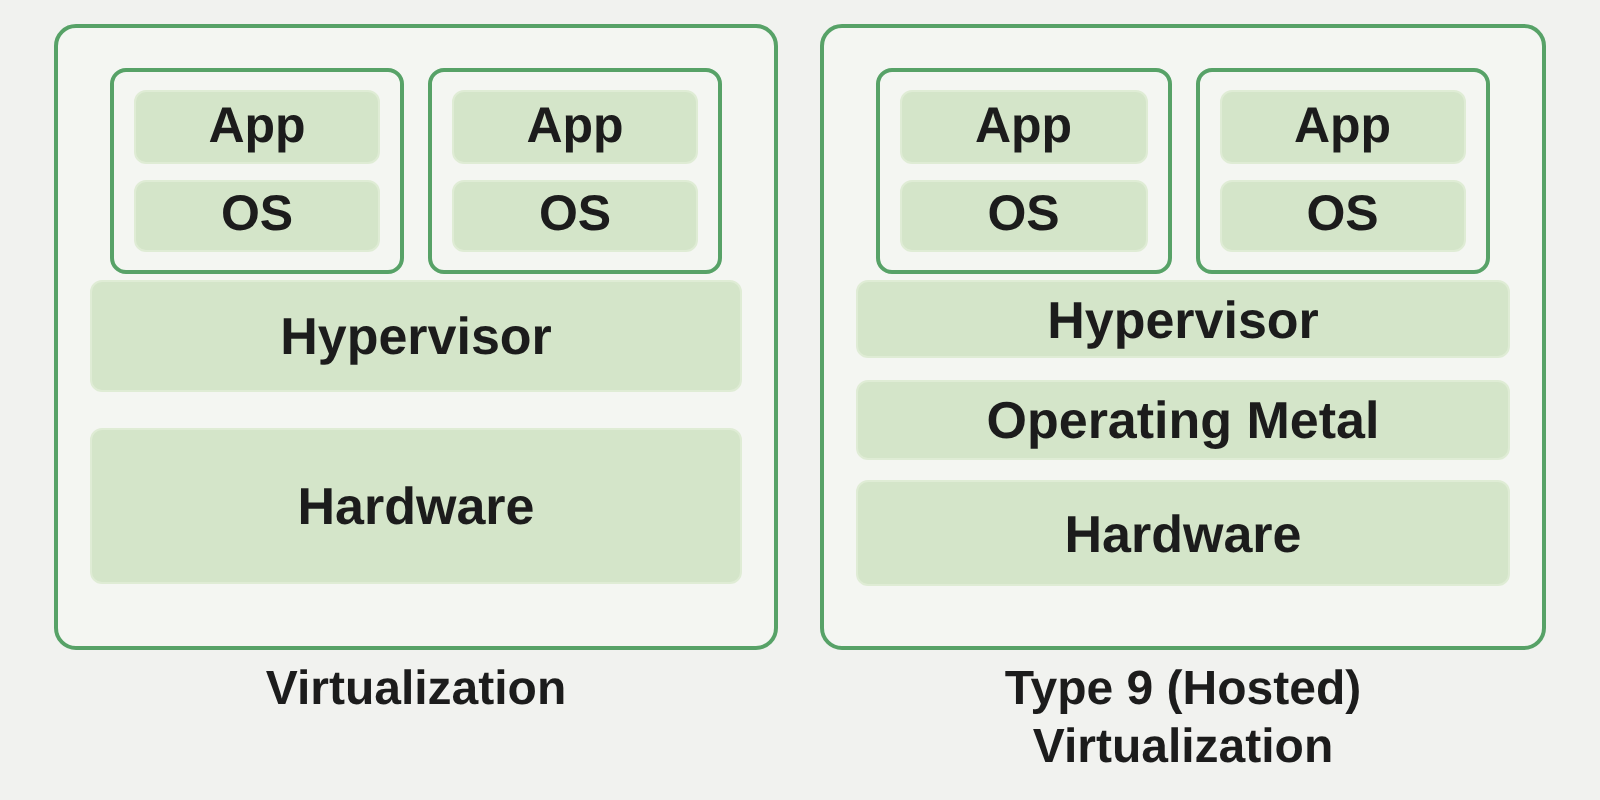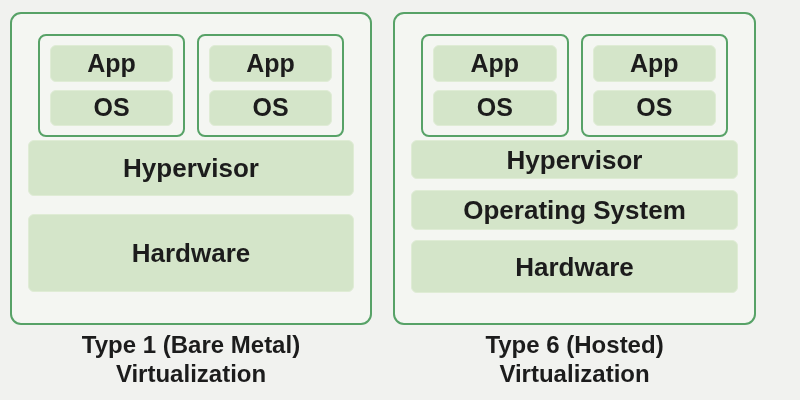--- a/index.html
+++ b/index.html
@@ -12,21 +12,21 @@
   }
   *{box-sizing:border-box;margin:0;padding:0;}
   html,body{width:800px;height:400px;overflow:hidden;}
   body{
     background:var(--page-bg);
     font-family:"Liberation Sans","DejaVu Sans",sans-serif;
     color:var(--text);
   }
   .canvas{
     position:relative;width:800px;height:400px;
-    display:flex;gap:21px;padding:12px 0 0 10px;
+    display:flex;gap:21px;padding:12px 0 0 27px;
   }
   .figure{width:362px;display:flex;flex-direction:column;}
   .figure.right{width:363px;}
   .outer-box{
     width:100%;height:313px;
     background:var(--box-bg);
     border:2px solid var(--border-green);
     border-radius:11px;
     padding:20px 16px 0 16px;
   }
@@ -78,40 +78,39 @@
         </div>
         <div class="vm-box">
           <div class="layer">App</div>
           <div class="layer">OS</div>
         </div>
       </div>
       <div class="layer bar h56">Hypervisor</div>
       <div class="layer bar h78">Hardware</div>
     </div>
     <div class="caption">
-      <div>Type 1 (Bare Metal)</div>
       <div>Virtualization</div>
     </div>
   </div>
 
   <div class="figure right">
     <div class="outer-box">
       <div class="vm-row">
         <div class="vm-box">
           <div class="layer">App</div>
           <div class="layer">OS</div>
         </div>
         <div class="vm-box">
           <div class="layer">App</div>
           <div class="layer">OS</div>
         </div>
       </div>
       <div class="layer bar h39">Hypervisor</div>
-      <div class="layer bar h40">Operating System</div>
+      <div class="layer bar h40">Operating Metal</div>
       <div class="layer bar h53">Hardware</div>
     </div>
     <div class="caption">
-      <div>Type 6 (Hosted)</div>
+      <div>Type 9 (Hosted)</div>
       <div>Virtualization</div>
     </div>
   </div>
 
 </div>
 
 </body></html>

